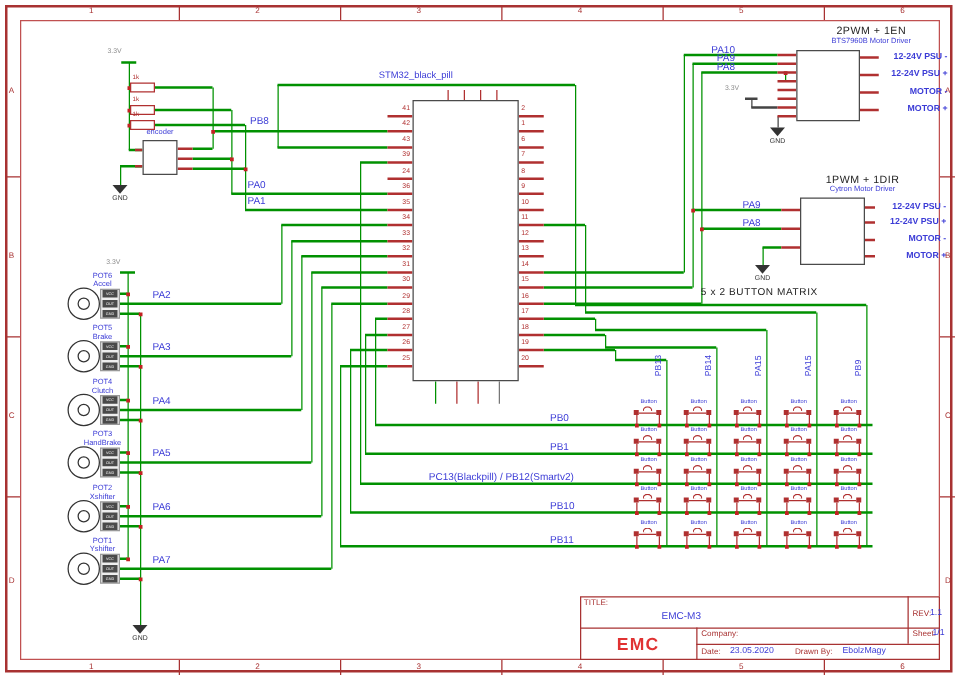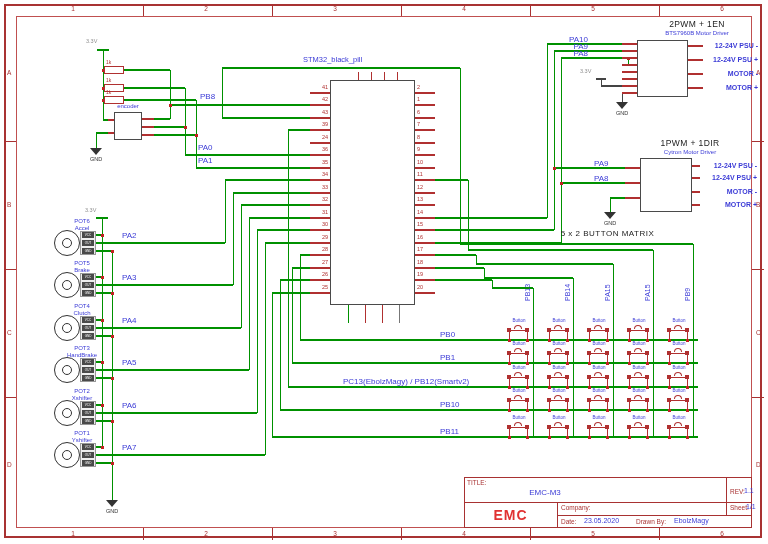--- a/index.html
+++ b/index.html
@@ -553,21 +553,21 @@
       <div class="abs" style="left:705px;top:188px;width:52px;text-align:right;font-size:7px;font-weight:bold;color:#3b3bd6">MOTOR -</div>
       <div class="abs" style="left:676px;top:202px;width:12px;text-align:right;font-size:5px;color:#777">A</div>
       <div class="abs" style="left:705px;top:201px;width:52px;text-align:right;font-size:7px;font-weight:bold;color:#3b3bd6">MOTOR +</div>
       <div class="abs rot" style="left:524px;top:301px;font-size:7px;color:#3b3bd6">PB13</div>
       <div class="abs rot" style="left:564px;top:301px;font-size:7px;color:#3b3bd6">PB14</div>
       <div class="abs rot" style="left:604px;top:301px;font-size:7px;color:#3b3bd6">PA15</div>
       <div class="abs rot" style="left:644px;top:301px;font-size:7px;color:#3b3bd6">PA15</div>
       <div class="abs rot" style="left:684px;top:301px;font-size:7px;color:#3b3bd6">PB9</div>
       <div class="abs" style="left:440px;top:330px;font-size:8px;color:#3b3bd6">PB0</div>
       <div class="abs" style="left:440px;top:353px;font-size:8px;color:#3b3bd6">PB1</div>
-      <div class="abs" style="left:343px;top:377px;font-size:8px;color:#3b3bd6">PC13(EbolzMagy) / PB12(Smartv2)</div>
+      <div class="abs" style="left:343px;top:377px;font-size:8px;color:#3b3bd6">PC13(Blackpill) / PB12(Smartv2)</div>
       <div class="abs" style="left:440px;top:400px;font-size:8px;color:#3b3bd6">PB10</div>
       <div class="abs" style="left:440px;top:427px;font-size:8px;color:#3b3bd6">PB11</div>
       <div class="abs" style="left: 504px; top: 318px; width: 30px; height: 22px; pointer-events: none;"></div>
       <div class="abs" style="left:502px;top:318px;width:34px;text-align:center;font-size:4.5px;color:#3b3bd6">Button</div>
       <div class="abs" style="left:507px;top:328px;width:4px;height:4px;background:#b03030"></div>
       <div class="abs" style="left:525px;top:328px;width:4px;height:4px;background:#b03030"></div>
       <div class="abs" style="left:511px;top:329.5px;width:14px;height:1.4px;background:#b03030"></div>
       <div class="abs" style="left:514px;top:325px;width:8px;height:4px;border:1.2px solid #b03030;border-bottom:none;border-radius:4px 4px 0 0;box-sizing:border-box"></div>
       <div class="abs" style="left: 544px; top: 318px; width: 30px; height: 22px; pointer-events: none;"></div>
       <div class="abs" style="left:542px;top:318px;width:34px;text-align:center;font-size:4.5px;color:#3b3bd6">Button</div>

